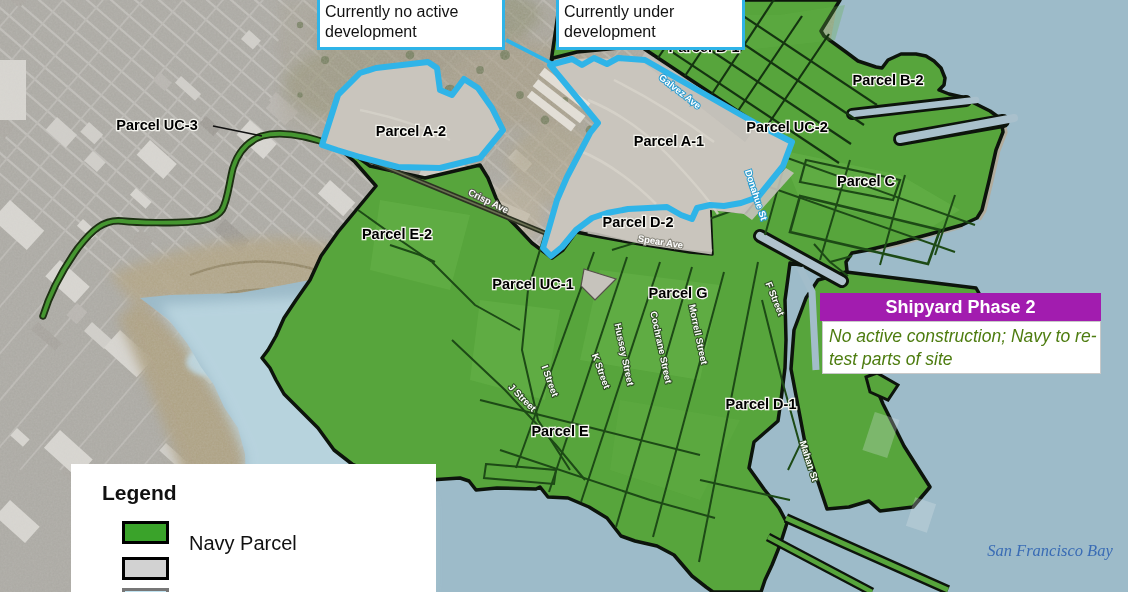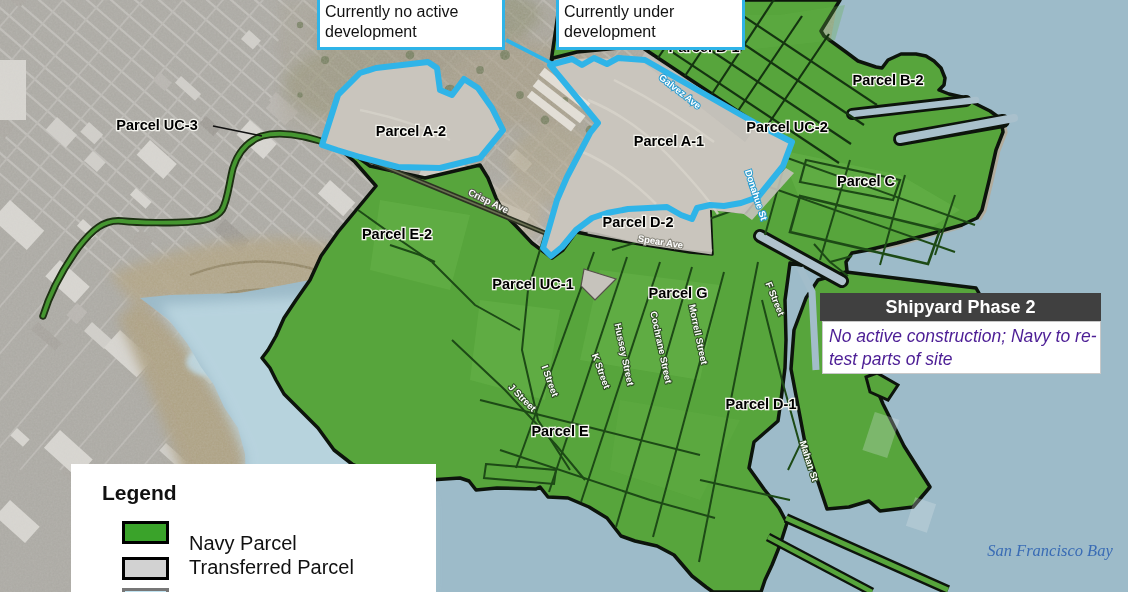--- a/index.html
+++ b/index.html
@@ -1,19 +1,19 @@
 <!DOCTYPE html>
 <html><head>
 <meta charset="utf-8">
 <style>
 html,body{margin:0;padding:0;width:1128px;height:592px;overflow:hidden;background:#9dbbc9;font-family:"Liberation Sans",sans-serif;}
 #map{position:absolute;left:0;top:0;filter:blur(0.4px);}
 .box{position:absolute;background:#fff;border:3px solid #2fb4e8;color:#111;font-size:16px;line-height:20px;padding:2px 5px;}
-#shipbar{position:absolute;left:820px;top:293px;width:281px;height:28px;background:#404040;color:#fff;font-weight:bold;font-size:18px;text-align:center;line-height:28px;}
-#shipbody{position:absolute;left:822px;top:321px;width:271px;height:48px;background:#fff;border:1px solid #c8c8c8;color:#4c1d95;font-style:italic;font-size:17.5px;line-height:23px;padding:3px 0 0 6px;}
+#shipbar{position:absolute;left:820px;top:293px;width:281px;height:28px;background:#a21caf;color:#fff;font-weight:bold;font-size:18px;text-align:center;line-height:28px;}
+#shipbody{position:absolute;left:822px;top:321px;width:271px;height:48px;background:#fff;border:1px solid #c8c8c8;color:#4d7c0f;font-style:italic;font-size:17.5px;line-height:23px;padding:3px 0 0 6px;}
 #legend{position:absolute;left:63px;top:464px;width:365px;height:128px;background:#fff;color:#111;margin-left:8px;}
 </style>
 </head>
 <body>
 
 <svg id="map" width="1128" height="592" viewBox="0 0 1128 592">
 <defs>
 <filter id="grain" x="0" y="0" width="100%" height="100%">
         <feTurbulence type="fractalNoise" baseFrequency="0.55" numOctaves="2"></feTurbulence>
         <feColorMatrix type="matrix" values="0 0 0 0 0.62 0 0 0 0 0.61 0 0 0 0 0.58 0 0 0 0.9 0"></feColorMatrix>
@@ -432,16 +432,15 @@
 <div id="legend">
 
  <div style="position:absolute;left:31px;top:17px;font-size:21px;font-weight:bold;">Legend</div>
 
  <div style="position:absolute;left:51px;top:57px;width:41px;height:17px;background:#3aa32a;border:3px solid #000;"></div>
 
  <div style="position:absolute;left:118px;top:68px;font-size:20px;">Navy Parcel</div>
 
  <div style="position:absolute;left:51px;top:93px;width:41px;height:17px;background:#d2d2d2;border:3px solid #000;"></div>
 
- <div style="position:absolute;left:118px;top:92px;font-size:20px;">Transferred Parcel</div>
 
  <div style="position:absolute;left:51px;top:124px;width:41px;height:17px;background:#bfe2f0;border:3px solid #777;"></div>
 </div>
 
 </body></html>

